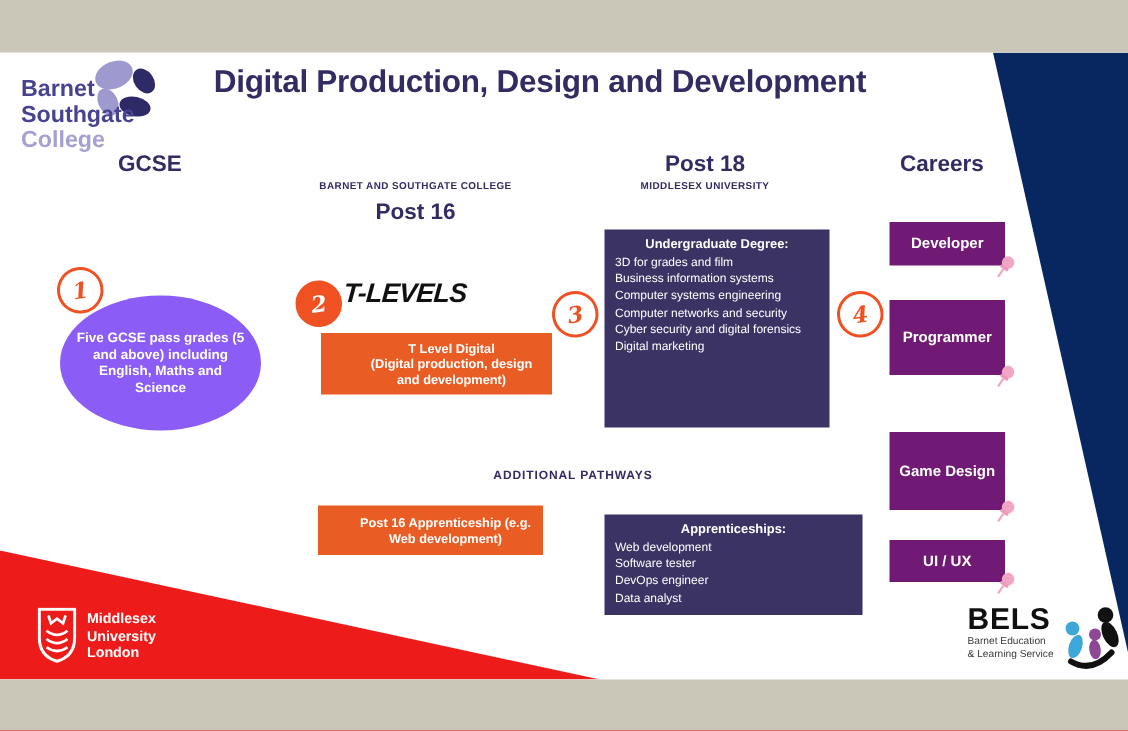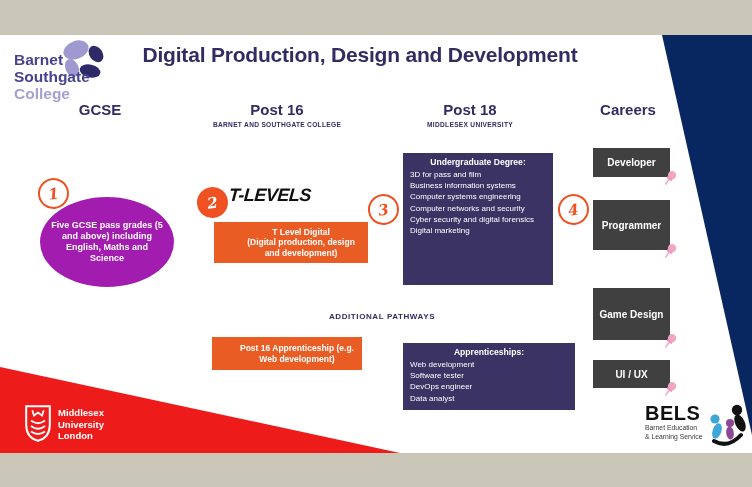--- a/index.html
+++ b/index.html
@@ -31,21 +31,21 @@
   .bsc-icon{left:52px;top:2px;z-index:3;}
 
   
   .step{width:27px;height:27px;border-radius:50%;border:2.5px solid #ef5123;
     color:#ef5123;display:flex;align-items:center;justify-content:center;
     font-family:"DejaVu Serif",serif;font-style:italic;font-weight:700;font-size:15px;
     transform:rotate(-8deg);z-index:3;background:transparent;}
   .step.filled{background:#ef5123;color:#fff;}
 
   
-  .gcse-oval{left:40px;top:162px;width:134px;height:90px;background:#a21caf;border-radius:50%;
+  .gcse-oval{left:40px;top:162px;width:134px;height:90px;background:#8b5cf6;border-radius:50%;
     display:flex;align-items:center;justify-content:center;z-index:3;}
   .gcse-oval .txt{width:112px;text-align:center;color:#fff;font-size:9px;font-weight:600;line-height:11px;}
 
   
   .tlevels{left:229px;top:150px;font-size:18px;font-weight:800;font-style:italic;color:#111;
     letter-spacing:-.5px;transform:skewX(-4deg);z-index:3;}
   .orange-box{background:#e95d25;color:#fff;display:flex;align-items:center;justify-content:center;
     text-align:center;font-weight:700;z-index:3;padding-left:20px;}
   .tlevel-box{left:214px;top:187px;width:134px;height:41px;font-size:8.5px;line-height:10.5px;}
   .tlevel-box .inner{width:120px;}
@@ -56,21 +56,21 @@
   .navy-box{background:#3a3364;color:#fff;z-index:3;padding:4px 7px;box-sizing:border-box;}
   .navy-box .nb-title{text-align:center;font-weight:700;font-size:8.6px;margin-bottom:2px;}
   .navy-box .nb-item{font-size:8px;line-height:11.2px;}
   .degree-box{left:403px;top:118px;width:150px;height:132px;}
   .appr-box{left:403px;top:308px;width:172px;height:67px;}
 
   .addl-path{left:297px;top:277px;width:170px;text-align:center;
     font-size:8px;font-weight:800;color:#322c62;letter-spacing:.6px;z-index:3;}
 
   
-  .career-card{left:593px;width:77px;background:#404040;color:#fff;z-index:3;
+  .career-card{left:593px;width:77px;background:#701a75;color:#fff;z-index:3;
     display:flex;align-items:center;justify-content:center;font-size:10px;font-weight:600;}
   .career-dev{top:113px;height:29px;}
   .career-prog{top:165px;height:50px;}
   .career-game{top:253px;height:52px;}
   .career-ui{top:325px;height:28px;}
   .pin{position:absolute;right:-9px;bottom:-10px;width:18px;height:18px;z-index:4;}
 
   
   .mdx{left:12px;top:370px;z-index:3;display:flex;align-items:flex-start;margin-left:13px;}
   .mdx-shield{margin-right:7px;}
@@ -100,21 +100,21 @@
   </div>
   <div class="abs bsc-logo-text">
     <div class="bsc-l1">Barnet</div>
     <div class="bsc-l2">Southgate</div>
     <div class="bsc-l3">College</div>
   </div>
 
   <div class="abs main-title">Digital Production, Design and Development</div>
 
   <div class="abs col-head" style="left:60px;width:80px;">GCSE</div>
-  <div class="abs col-head" style="left:207px;width:140px;">Post 16</div>
+  <div class="abs col-head" style="left:207px;width:140px;margin-top:32px;">Post 16</div>
   <div class="abs col-sub" style="left:187px;width:180px;">BARNET AND SOUTHGATE COLLEGE</div>
   <div class="abs col-head" style="left:400px;width:140px;">Post 18</div>
   <div class="abs col-sub" style="left:380px;width:180px;">MIDDLESEX UNIVERSITY</div>
   <div class="abs col-head" style="left:588px;width:80px;">Careers</div>
 
   <div class="abs step" style="left:38px;top:143px;">1</div>
   <div class="abs step filled" style="left:197px;top:152px;">2</div>
   <div class="abs step" style="left:368px;top:159px;">3</div>
   <div class="abs step" style="left:558px;top:159px;">4</div>
 
@@ -128,21 +128,21 @@
       <div>T Level Digital</div>
       <div>(Digital production, design and development)</div>
     </div>
   </div>
   <div class="abs orange-box p16-box">
     <div class="inner">Post 16 Apprenticeship (e.g. Web development)</div>
   </div>
 
   <div class="abs navy-box degree-box">
     <div class="nb-title">Undergraduate Degree:</div>
-    <div class="nb-item">3D for pass and film</div>
+    <div class="nb-item">3D for grades and film</div>
     <div class="nb-item">Business information systems</div>
     <div class="nb-item">Computer systems engineering</div>
     <div class="nb-item">Computer networks and security</div>
     <div class="nb-item">Cyber security and digital forensics</div>
     <div class="nb-item">Digital marketing</div>
   </div>
 
   <div class="abs addl-path">ADDITIONAL PATHWAYS</div>
 
   <div class="abs navy-box appr-box">

